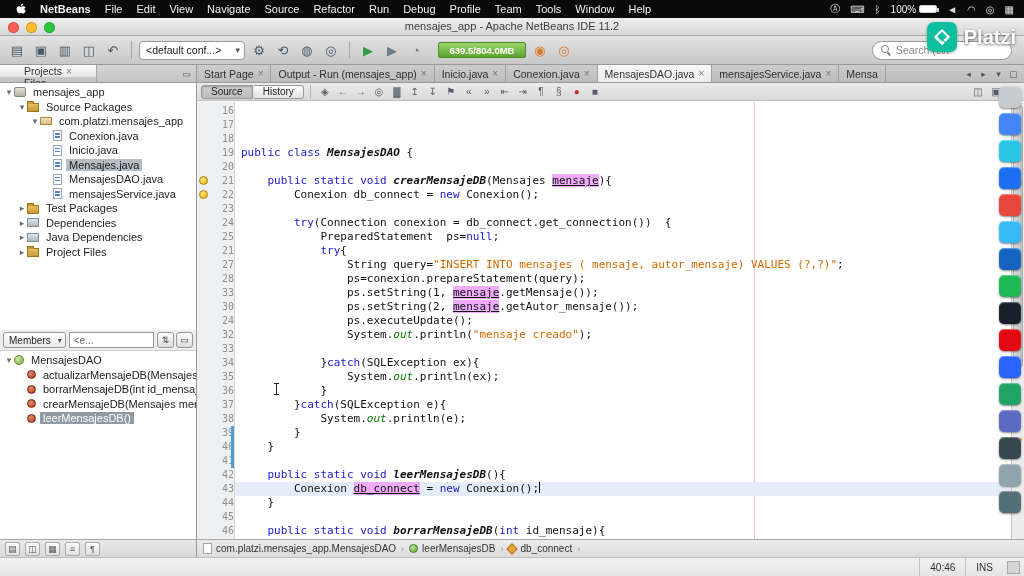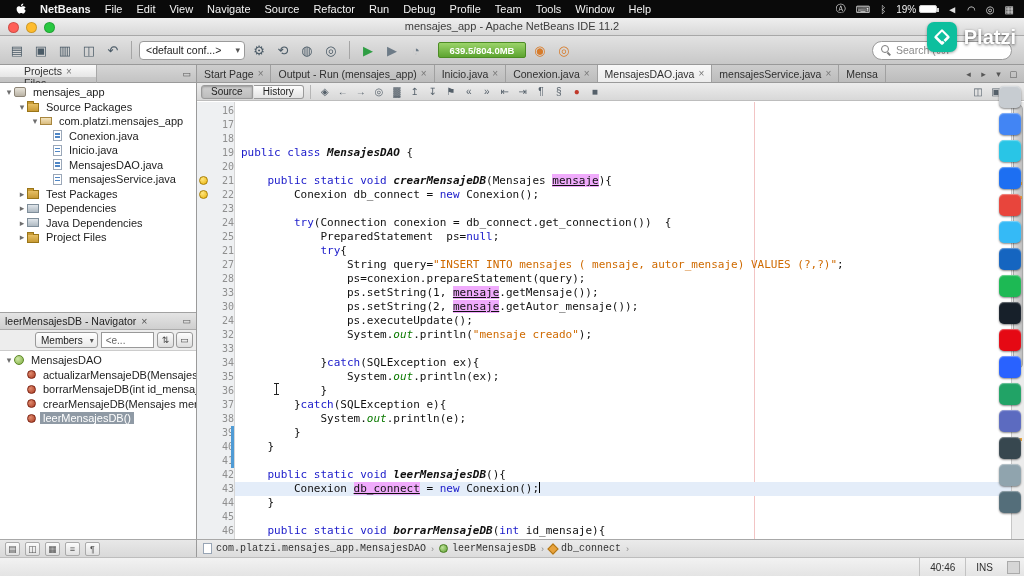--- a/index.html
+++ b/index.html
@@ -76,21 +76,21 @@
   .i-java::before{content:"";position:absolute;left:1px;right:1px;top:2px;height:1.5px;background:#4f86c6;box-shadow:0 3px 0 #4f86c6;}
   .i-deps{width:12px;height:9px;background:linear-gradient(#dfe5ea,#aeb9c2);border:1px solid #7f8e9a;}
   .i-class{width:10px;height:10px;border-radius:50%;background:radial-gradient(circle at 35% 35%,#cfe8a8,#7fae3f);border:1px solid #5d8827;}
   .i-method{width:9px;height:9px;border-radius:50%;background:radial-gradient(circle at 35% 35%,#e08a6e,#a83a20);border:1px solid #7c2313;}
 
   .nav-header{position:absolute;top:229px;left:0;right:0;height:18px;background:linear-gradient(#e4e4e4,#cfcfcf);border-top:1px solid #a2a2a2;border-bottom:1px solid #ababab;display:flex;align-items:center;font-size:10.5px;padding:0 5px;gap:5px;color:#222;}
   .nh-close::before{content:"×";color:#555;}
   .nh-min{margin-left:auto;color:#555;font-size:9px;}
   .nh-min::before{content:"▭";}
   .nav-filter{position:absolute;top:247px;left:0;right:0;height:21px;display:flex;align-items:center;gap:3px;padding:0 3px;background:#ededed;border-bottom:1px solid #ccc;}
-  .members-select{height:16px;background:linear-gradient(#fff,#e9e9e9);border:1px solid #999;border-radius:3px;font-size:10px;display:flex;align-items:center;padding:0 14px 0 5px;position:relative;color:#222;margin-left:32px;}
+  .members-select{height:16px;background:linear-gradient(#fff,#e9e9e9);border:1px solid #999;border-radius:3px;font-size:10px;display:flex;align-items:center;padding:0 14px 0 5px;position:relative;color:#222;}
   .members-select::after{content:"▾";position:absolute;right:3px;font-size:8px;color:#555;}
   .nav-input{flex:1;height:16px;background:#fff;border:1px solid #999;font-size:10px;color:#666;display:flex;align-items:center;padding:0 4px;}
   .nf-btn{width:17px;height:16px;background:linear-gradient(#fdfdfd,#ddd);border:1px solid #999;border-radius:3px;font-size:9px;display:flex;align-items:center;justify-content:center;color:#444;}
   .nav-items{position:absolute;top:268px;left:0;right:0;bottom:0;overflow:hidden;padding-top:2px;background:#fff;}
 
   .left-bottom{position:absolute;top:539px;left:0;width:197px;height:18px;background:linear-gradient(#e8e8e8,#d9d9d9);border-top:1px solid #a8a8a8;border-right:1px solid #9a9a9a;display:flex;align-items:center;gap:5px;padding:0 5px;z-index:5;}
   .nb-icon{width:15px;height:14px;background:linear-gradient(#fbfbfb,#e0e0e0);border:1px solid #aaa;border-radius:2px;font-size:9px;color:#555;display:flex;align-items:center;justify-content:center;}
 
   
   .editor{position:absolute;top:83px;left:197px;right:0;height:456px;background:#fff;}
@@ -120,21 +120,21 @@
   .mouse-ibeam{position:absolute;left:38px;top:281px;width:7px;height:13px;z-index:6;}
   .mouse-ibeam::before{content:"";position:absolute;left:3px;top:1px;bottom:1px;width:1px;background:#222;}
   .mouse-ibeam::after{content:"";position:absolute;left:1px;right:1px;top:0;height:1px;background:#222;box-shadow:0 11px 0 #222;}
 
   .vscroll{position:absolute;top:19px;right:0;width:13px;bottom:0;background:#ececec;border-left:1px solid #c6c6c6;}
   .vthumb{position:absolute;left:1px;right:1px;top:2px;height:265px;border-radius:6px;background:linear-gradient(90deg,#dcdcdc,#bfbfbf);border:1px solid #a9a9a9;}
   .stripe-mark{position:absolute;left:2px;width:8px;height:3px;background:#e8a33b;}
 
   
   .breadcrumb{position:absolute;top:539px;left:197px;right:0;height:18px;background:linear-gradient(#ebebeb,#dcdcdc);border-top:1px solid #a8a8a8;display:flex;align-items:center;font-size:10px;color:#333;padding:0 6px;gap:5px;z-index:4;}
-  .bc-item{display:flex;align-items:center;gap:4px;font-family:Liberation Mono, monospace;}
+  .bc-item{display:flex;align-items:center;gap:4px;}
   .bc-sep{color:#8a8a8a;font-size:9px;}
   .b-file{width:9px;height:11px;background:#fff;border:1px solid #98a5b5;}
   .b-method{width:9px;height:9px;border-radius:50%;background:radial-gradient(circle at 35% 35%,#bfe39a,#5d9e30);border:1px solid #477d20;}
   .b-field{width:8px;height:8px;background:#e8a33d;border:1px solid #b07515;transform:rotate(45deg);}
 
   .statusbar{position:absolute;top:557px;left:0;right:0;height:19px;background:linear-gradient(#f2f2f2,#e4e4e4);border-top:1px solid #bdbdbd;display:flex;align-items:center;font-size:10px;color:#2f2f2f;}
   .sb-right{margin-left:auto;display:flex;align-items:center;height:100%;}
   .sb-cell{padding:0 10px;border-left:1px solid #c2c2c2;height:100%;display:flex;align-items:center;}
   .sb-box{width:13px;height:13px;background:#d6d6d6;border:1px solid #aaa;margin:0 4px;}
 
@@ -167,21 +167,21 @@
       <span class="menu-item">Window</span>
       <span class="menu-item">Help</span>
     </span>
   <span class="menu-right">
     <span class="iconrow" style="gap:10px;">
         <span class="mb-icon">Ⓐ</span>
         <span class="mb-icon">⌨</span>
         <span class="mb-icon">ᛒ</span>
       </span>
     <span class="battery-wrap">
-      <span>19%</span>
+      <span>100%</span>
       <span class="battery-body"></span>
     </span>
     <span class="iconrow" style="gap:10px;">
         <span class="mb-icon">◄</span>
         <span class="mb-icon">◠</span>
         <span class="mb-icon">◎</span>
         <span class="mb-icon">▦</span>
       </span>
   </span>
 </div>
@@ -288,20 +288,25 @@
         <span class="tlabel">Conexion.java</span>
       </div>
       <div class="trow" style="padding-left: 43px;">
         <span class="arrow"></span>
         <span class="ticon i-java"></span>
         <span class="tlabel">Inicio.java</span>
       </div>
       <div class="trow" style="padding-left: 43px;">
         <span class="arrow"></span>
         <span class="ticon i-java"></span>
+        <span class="tlabel sel">Mensajes.java</span>
+      </div>
+      <div class="trow" style="padding-left: 43px;">
+        <span class="arrow"></span>
+        <span class="ticon i-java"></span>
         <span class="tlabel">MensajesDAO.java</span>
       </div>
       <div class="trow" style="padding-left: 43px;">
         <span class="arrow"></span>
         <span class="ticon i-java"></span>
         <span class="tlabel">mensajesService.java</span>
       </div>
       <div class="trow" style="padding-left: 17px;">
         <span class="arrow">▸</span>
         <span class="ticon i-packages"></span>
@@ -317,25 +322,20 @@
         <span class="ticon i-deps"></span>
         <span class="tlabel">Java Dependencies</span>
       </div>
       <div class="trow" style="padding-left: 17px;">
         <span class="arrow">▸</span>
         <span class="ticon i-folder"></span>
         <span class="tlabel">Project Files</span>
       </div>
     </div>
 
-  <div class="nav-header">
-    <span>leerMensajesDB - Navigator</span>
-    <span class="nh-close"></span>
-    <span class="nh-min"></span>
-  </div>
   <div class="nav-filter">
     <span class="members-select">
       <span>Members</span>
     </span>
     <span class="nav-input">&lt;e...</span>
     <span class="iconrow" style="gap:2px;">
         <span class="nf-btn">⇅</span>
         <span class="nf-btn">▭</span>
       </span>
   </div>

